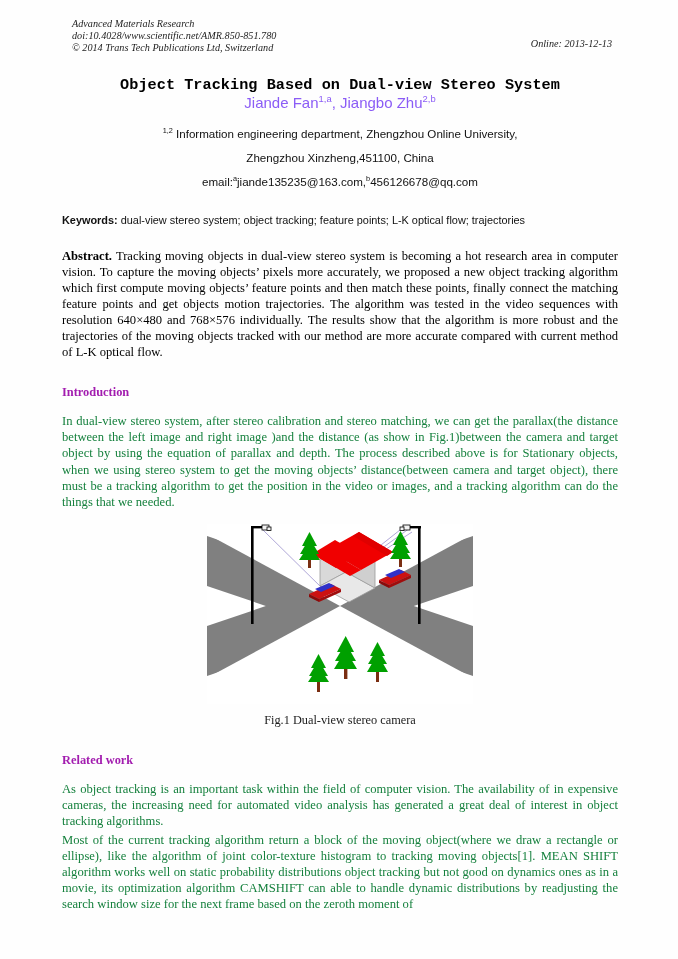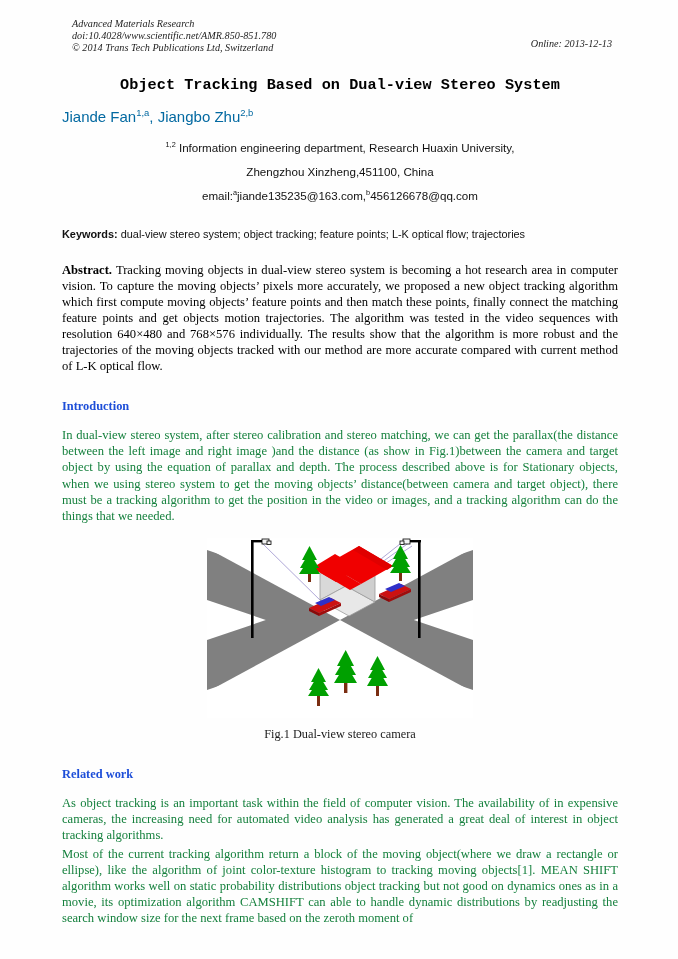--- a/index.html
+++ b/index.html
@@ -54,25 +54,24 @@
   .paper-title {
     margin-top: 21px;
     text-align: center;
     font-family: Liberation Mono, monospace;
     font-weight: bold;
     font-size: 15.2px;
     letter-spacing: 0.05px;
     color: #000;
   }
   .authors {
-    margin-top: 14px;
-    text-align: left;
+    text-align: center;
     font-family: "Liberation Sans", "DejaVu Sans", sans-serif;
     font-size: 15px;
-    color: #0369a1;
+    color: #8b5cf6;
   }
   .affiliation {
     margin-top: 11px;
     text-align: center;
     font-family: "Liberation Sans", "DejaVu Sans", sans-serif;
     font-size: 11.6px;
     line-height: 24px;
     color: #111;
   }
   .affil-line { display: block; }
@@ -99,21 +98,21 @@
     text-align: justify;
     color: #000000;
   }
   .abstract b { font-weight: bold; }
 
   .section-heading {
     font-weight: bold;
     font-size: 12.4px;
     margin-top: 25px;
     margin-bottom: 0;
-    color: #1d4ed8;
+    color: #a21caf;
     font-family: Liberation Serif, serif;
   }
   p.body-par {
     margin: 13px 0 0 0;
     font-size: 12.6px;
     line-height: 16.1px;
     text-align: justify;
     color: #15803d;
   }
   p.body-par.tight { margin-top: 3px; }
@@ -147,21 +146,21 @@
       <div class="online-date">Online: 2013-12-13</div>
     </div>
 
     <div class="paper-title">Object Tracking Based on Dual-view Stereo System</div>
 
     <div class="authors">
       <span>Jiande Fan</span><sup>1,a</sup><span>, </span><span>Jiangbo Zhu</span><sup>2,b</sup>
     </div>
 
     <div class="affiliation">
-      <span class="affil-line"><sup>1,2</sup><span> Information engineering department, Research Huaxin University,</span></span>
+      <span class="affil-line"><sup>1,2</sup><span> Information engineering department, Zhengzhou Online University,</span></span>
       <span class="affil-line">Zhengzhou Xinzheng,451100, China</span>
       <span class="affil-line"><span>email:</span><sup>a</sup><span>jiande135235@163.com,</span><sup>b</sup><span>456126678@qq.com</span></span>
     </div>
 
     <div class="keywords">
       <b>Keywords:</b><span> dual-view stereo system; object tracking; feature points; L-K optical flow; trajectories</span>
     </div>
 
     <div class="abstract">
       <b>Abstract.</b><span> Tracking moving objects in dual-view stereo system is becoming a hot research area in computer vision. To capture the moving objects’ pixels more accurately, we proposed a new object tracking algorithm which first compute moving objects’ feature points and then match these points, finally connect the matching feature points and get objects motion trajectories. The algorithm was tested in the video sequences with resolution 640×480 and 768×576 individually. The results show that the algorithm is more robust and the trajectories of the moving objects tracked with our method are more accurate compared with current method of L-K optical flow.</span>

